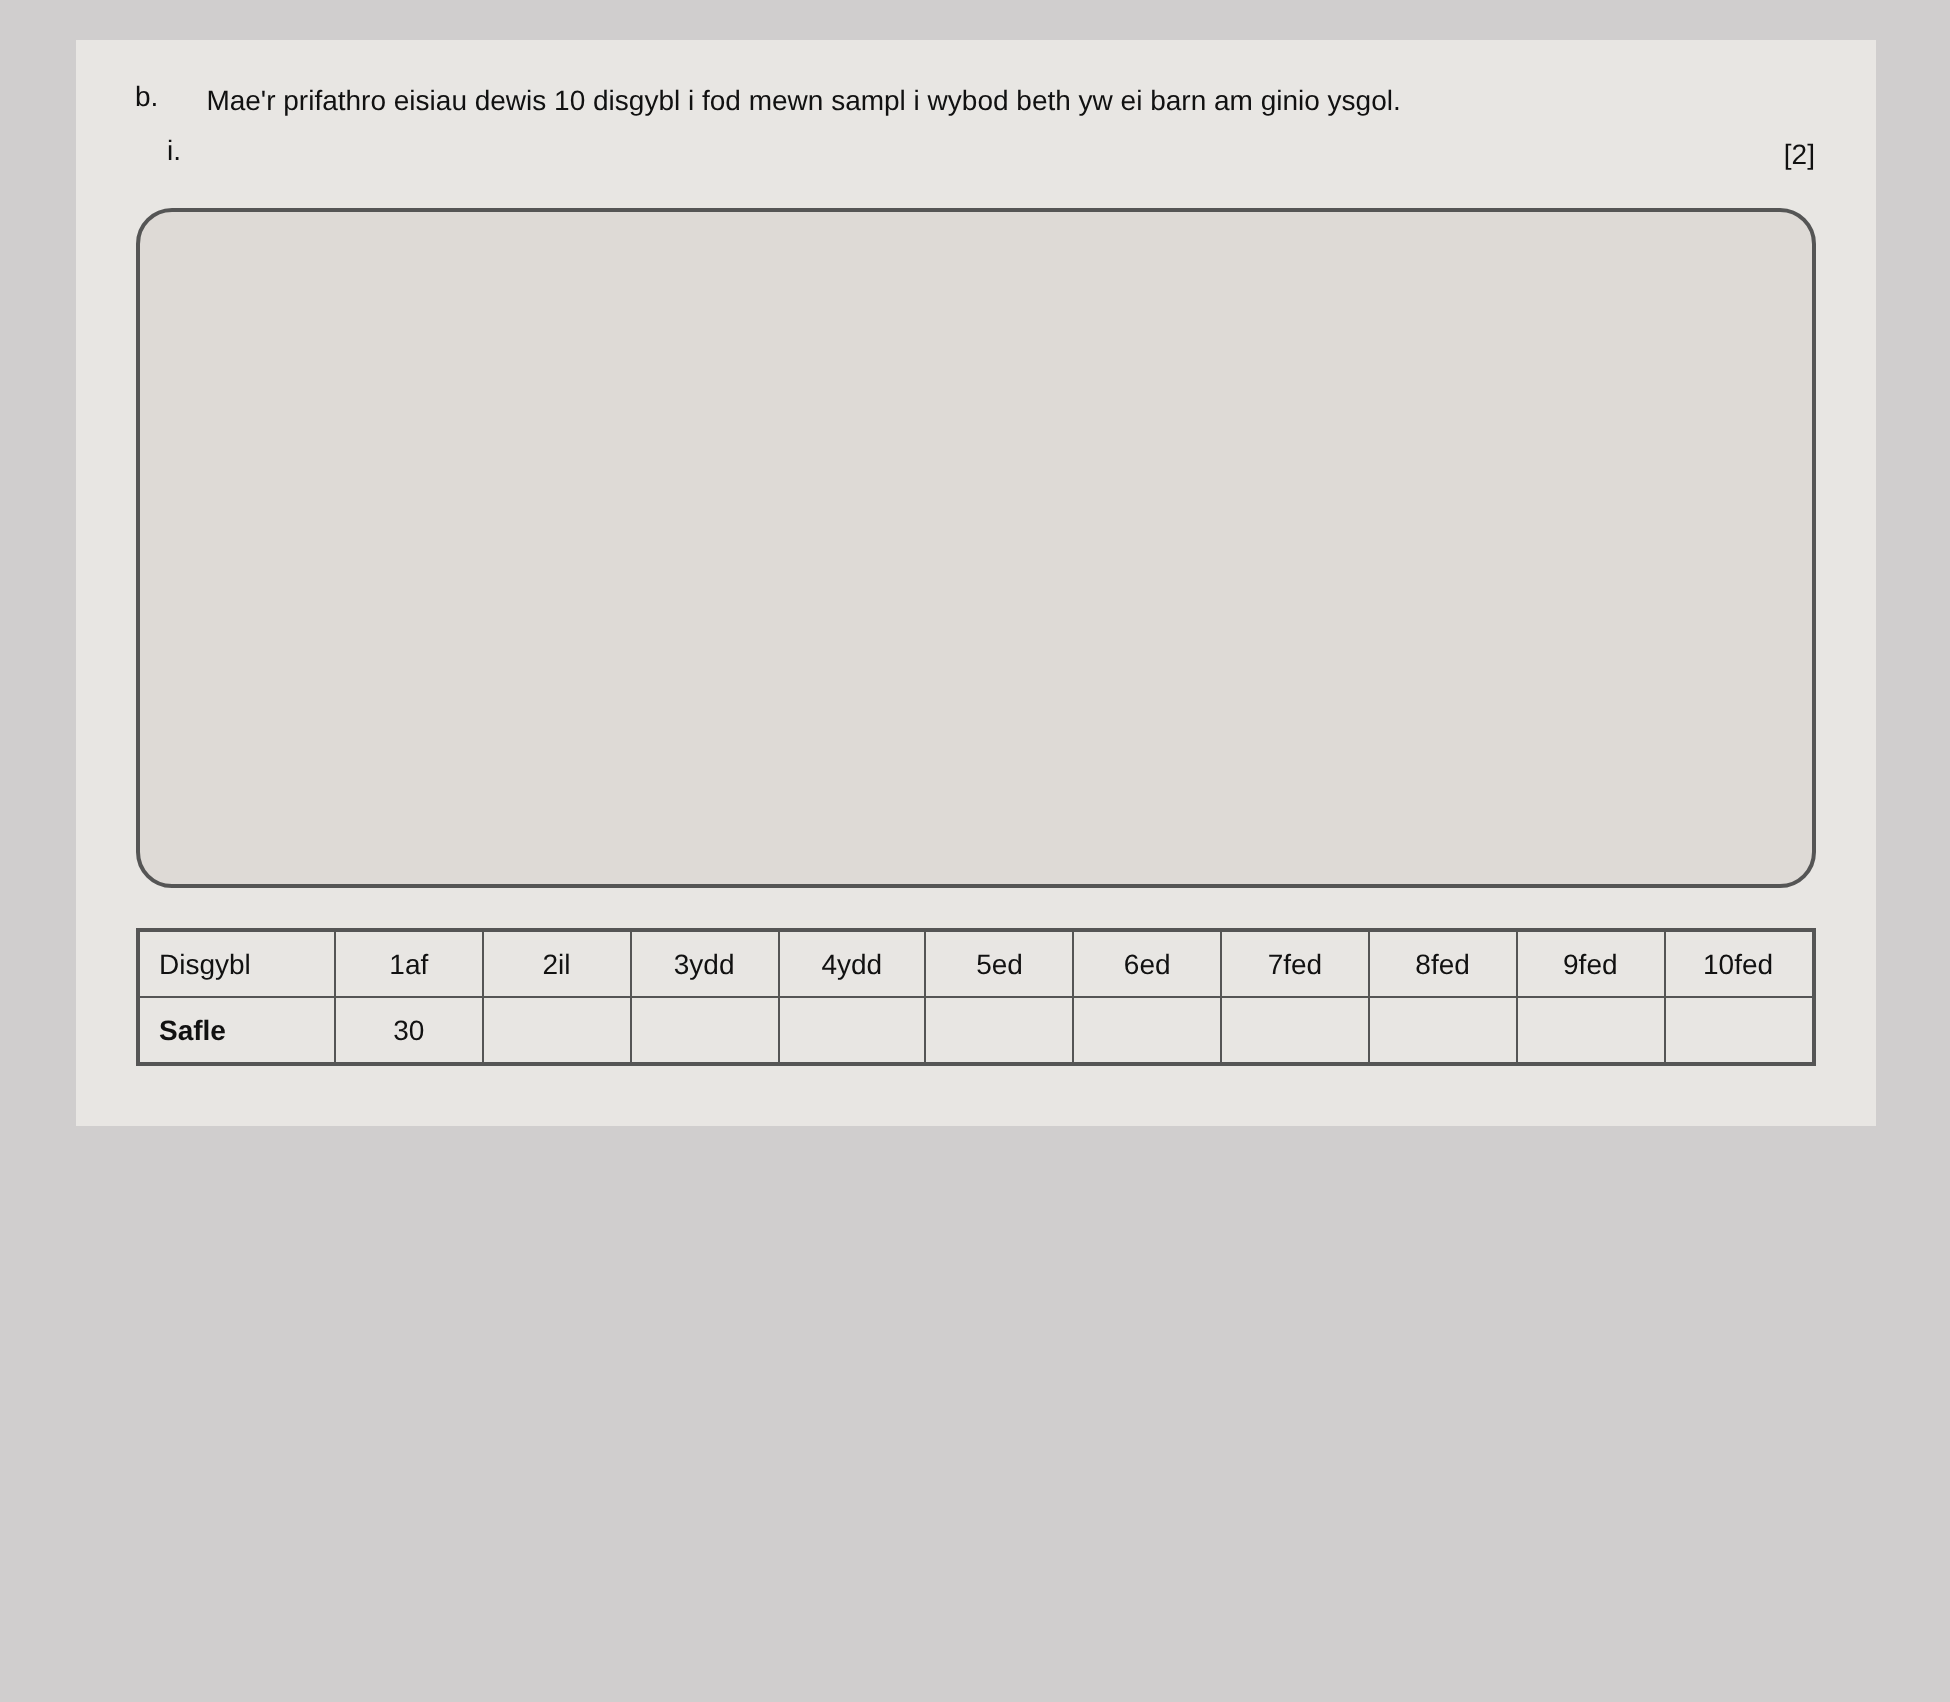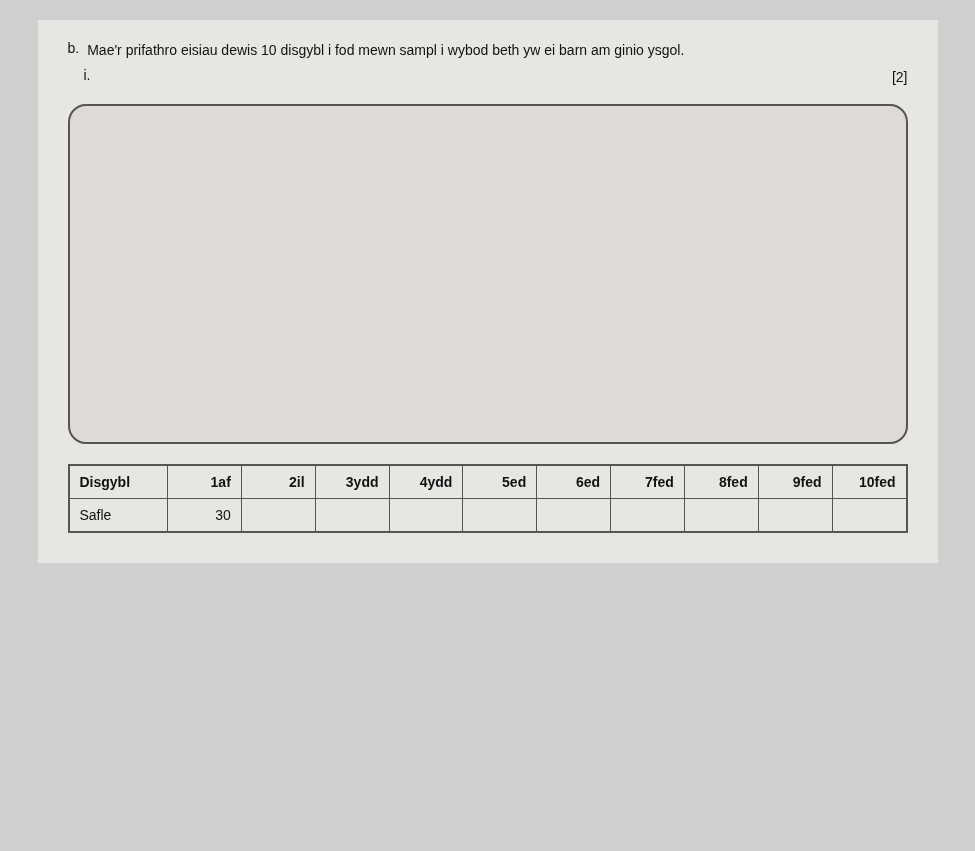--- a/index.html
+++ b/index.html
@@ -40,20 +40,21 @@
       font-weight: normal;
       font-size: 14px;
       color: #111;
       white-space: nowrap;
     }
 
     .question-text {
       font-size: 14px;
       color: #111;
       line-height: 1.5;
+      margin-left: 16px;
     }
 
     .sub-question {
       display: flex;
       gap: 8px;
       margin-left: 16px;
       margin-bottom: 4px;
     }
 
     .sub-label {
@@ -92,33 +93,33 @@
     table {
       border-collapse: collapse;
       width: 100%;
     }
 
     table td {
       border: 1px solid #555;
       padding: 8px 10px;
       font-size: 14px;
       color: #111;
-      text-align: right;
+      text-align: center;
       min-width: 60px;
       background-color: #e8e6e3;
     }
 
     table td:first-child {
       text-align: left;
-      font-weight: normal;
+      font-weight: bold;
       min-width: 80px;
     }
 
     table tr:first-child td {
-      font-weight: bold;
+      font-weight: normal;
       margin-top: 35px;
     }
   </style>
 </head>
 <body>
 
 <div class="page">
 
   <div class="question-b">
     <div class="question-b-header">

